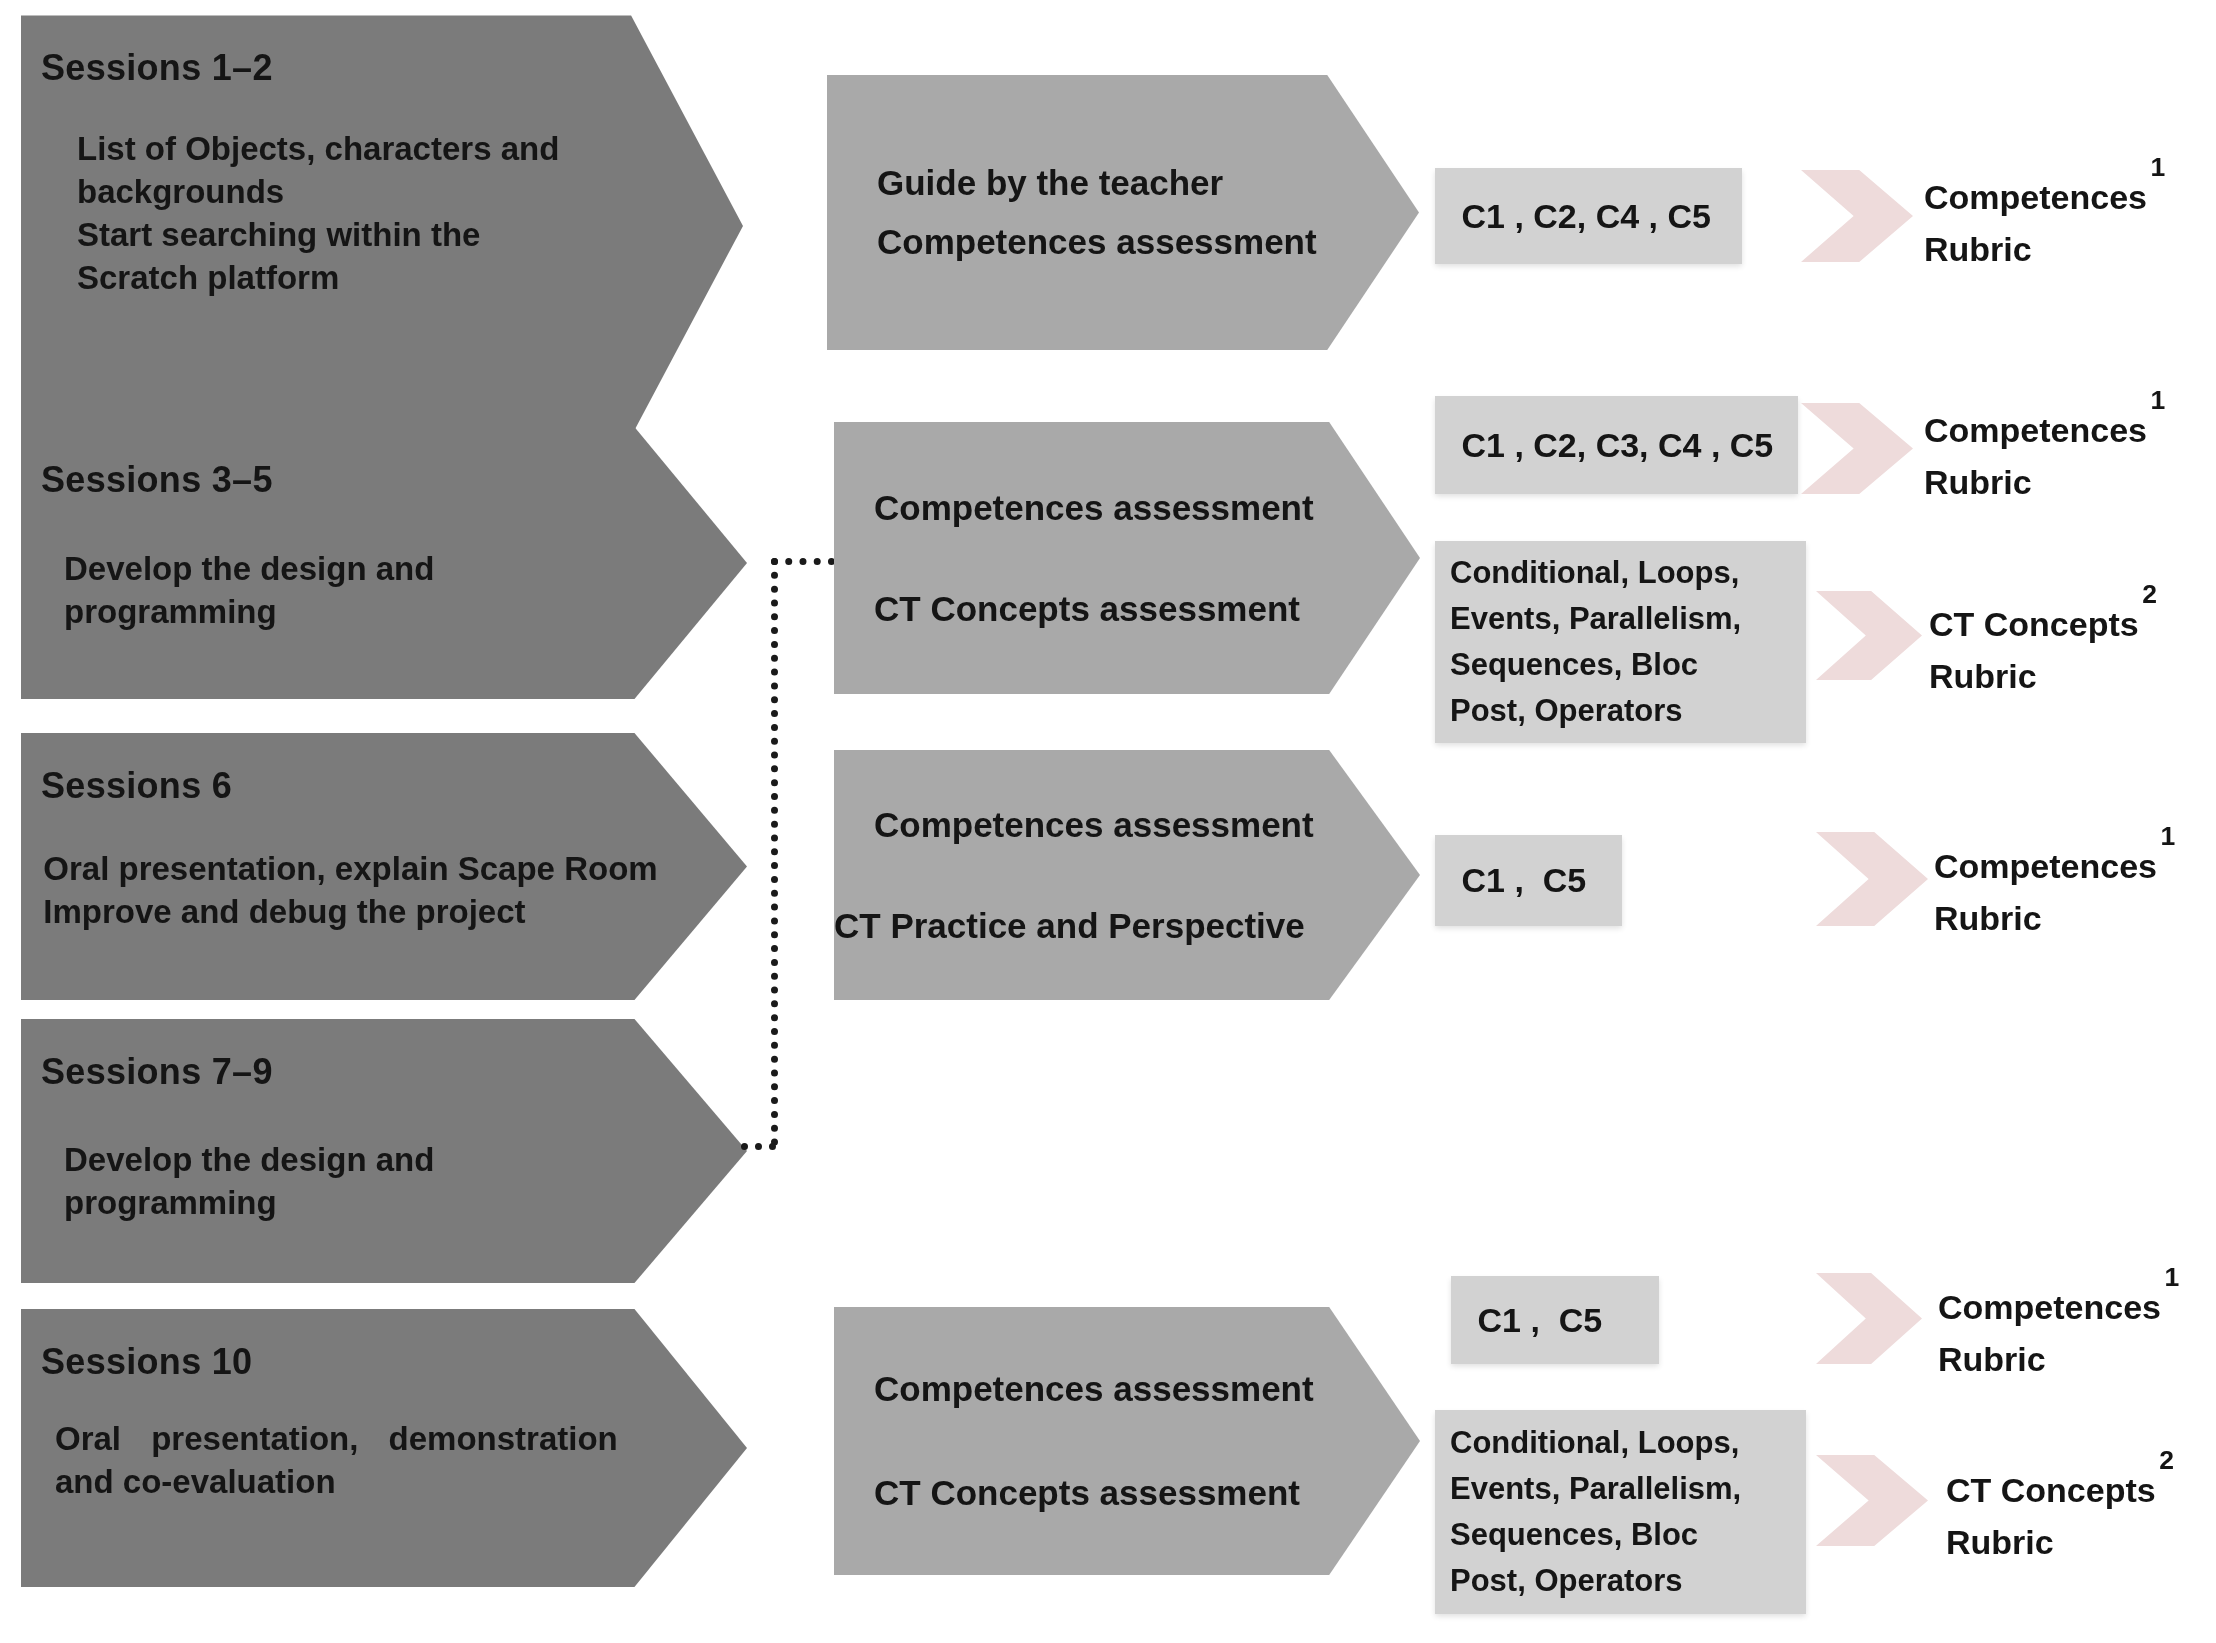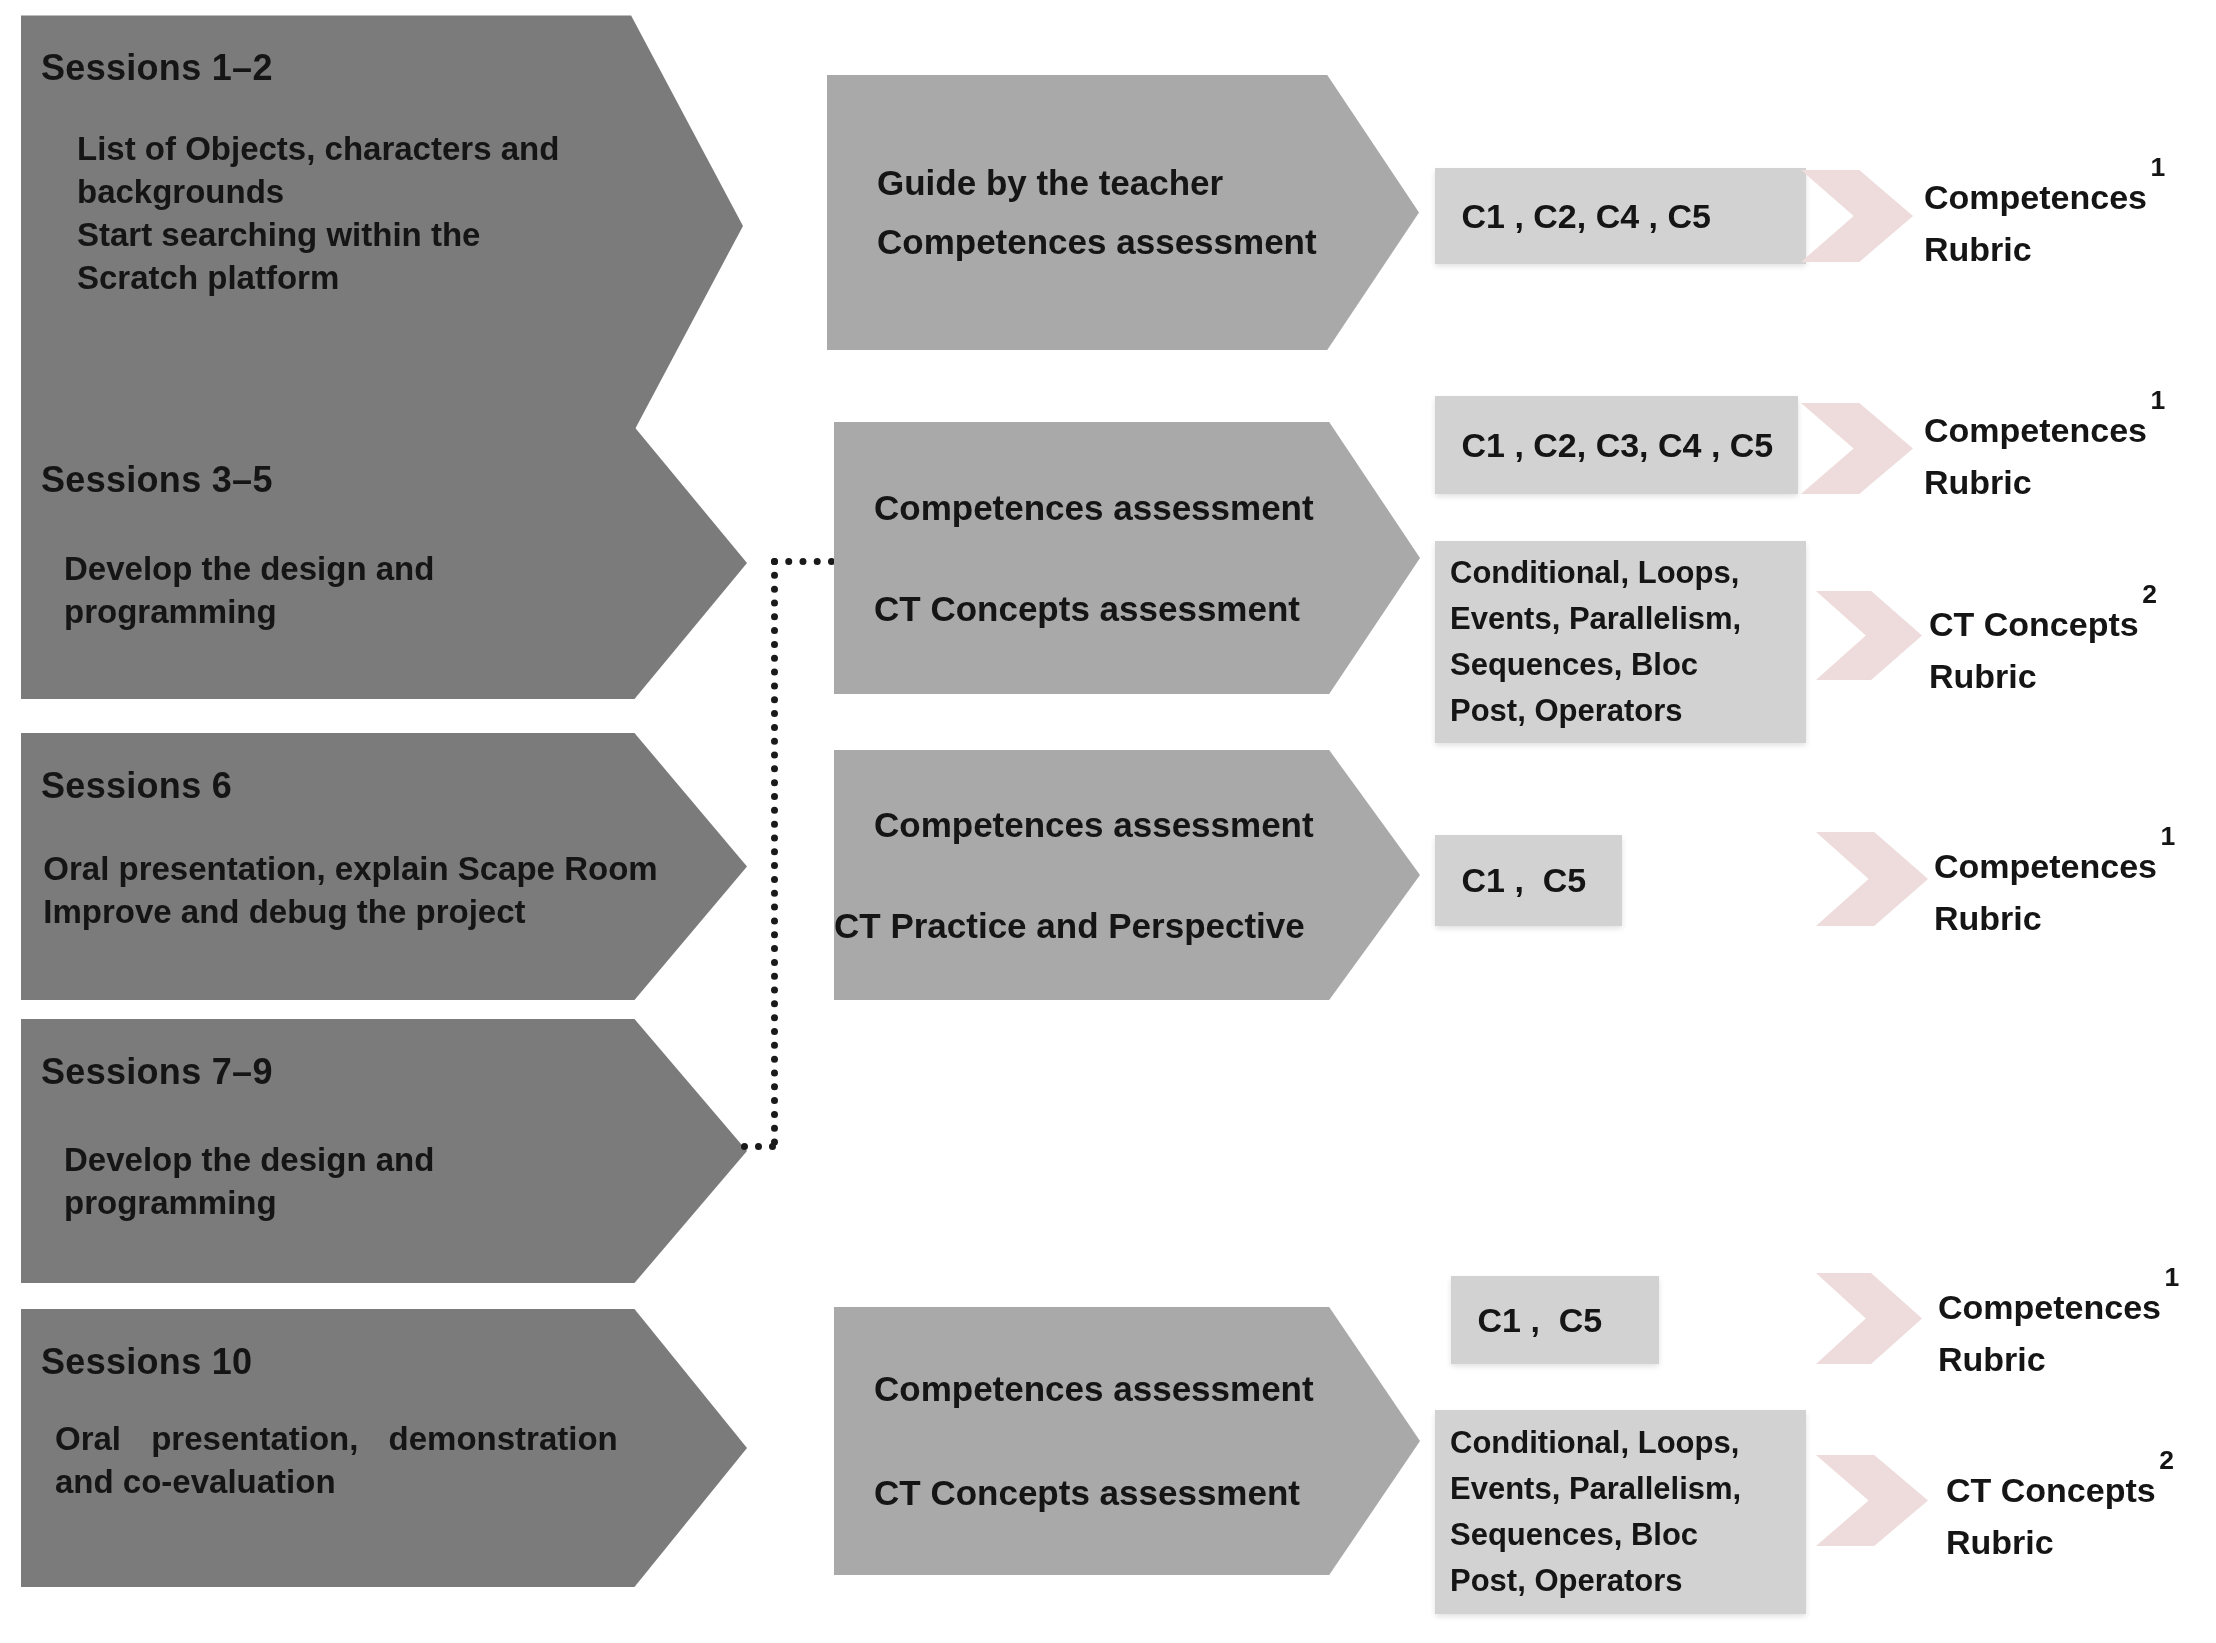--- a/index.html
+++ b/index.html
@@ -158,21 +158,21 @@
   <div class="marrow shadowed" style="left:834px;top:750px;width:586px;height:250px;gap:49px;">
     <div class="aline" style="padding-left:40px;">Competences assessment</div>
     <div class="aline" style="">CT Practice and Perspective</div>
   </div>
 
   <div class="marrow shadowed" style="left:834px;top:1307px;width:586px;height:268px;gap:52px;">
     <div class="aline" style="padding-left:40px;">Competences assessment</div>
     <div class="aline" style="padding-left:40px;">CT Concepts assessment</div>
   </div>
 
-  <div class="cbox" style="left:1435px;top:168px;width:371px;height:96px;">
+  <div class="cbox" style="left:1435px;top:168px;width:307px;height:96px;">
     <div class="code">C1 , C2, C4 , C5</div>
   </div>
   <div class="chev" style="left:1801px;top:170px;width:112px;height:92px;"></div>
   <div class="rlabel" style="left:1924px;top:162px;">
     <div><span>Competences</span><sup>1</sup></div>
     <div>Rubric</div>
   </div>
 
   <div class="cbox" style="left:1435px;top:396px;width:363px;height:98px;">
     <div class="code">C1 , C2, C3, C4 , C5</div>

